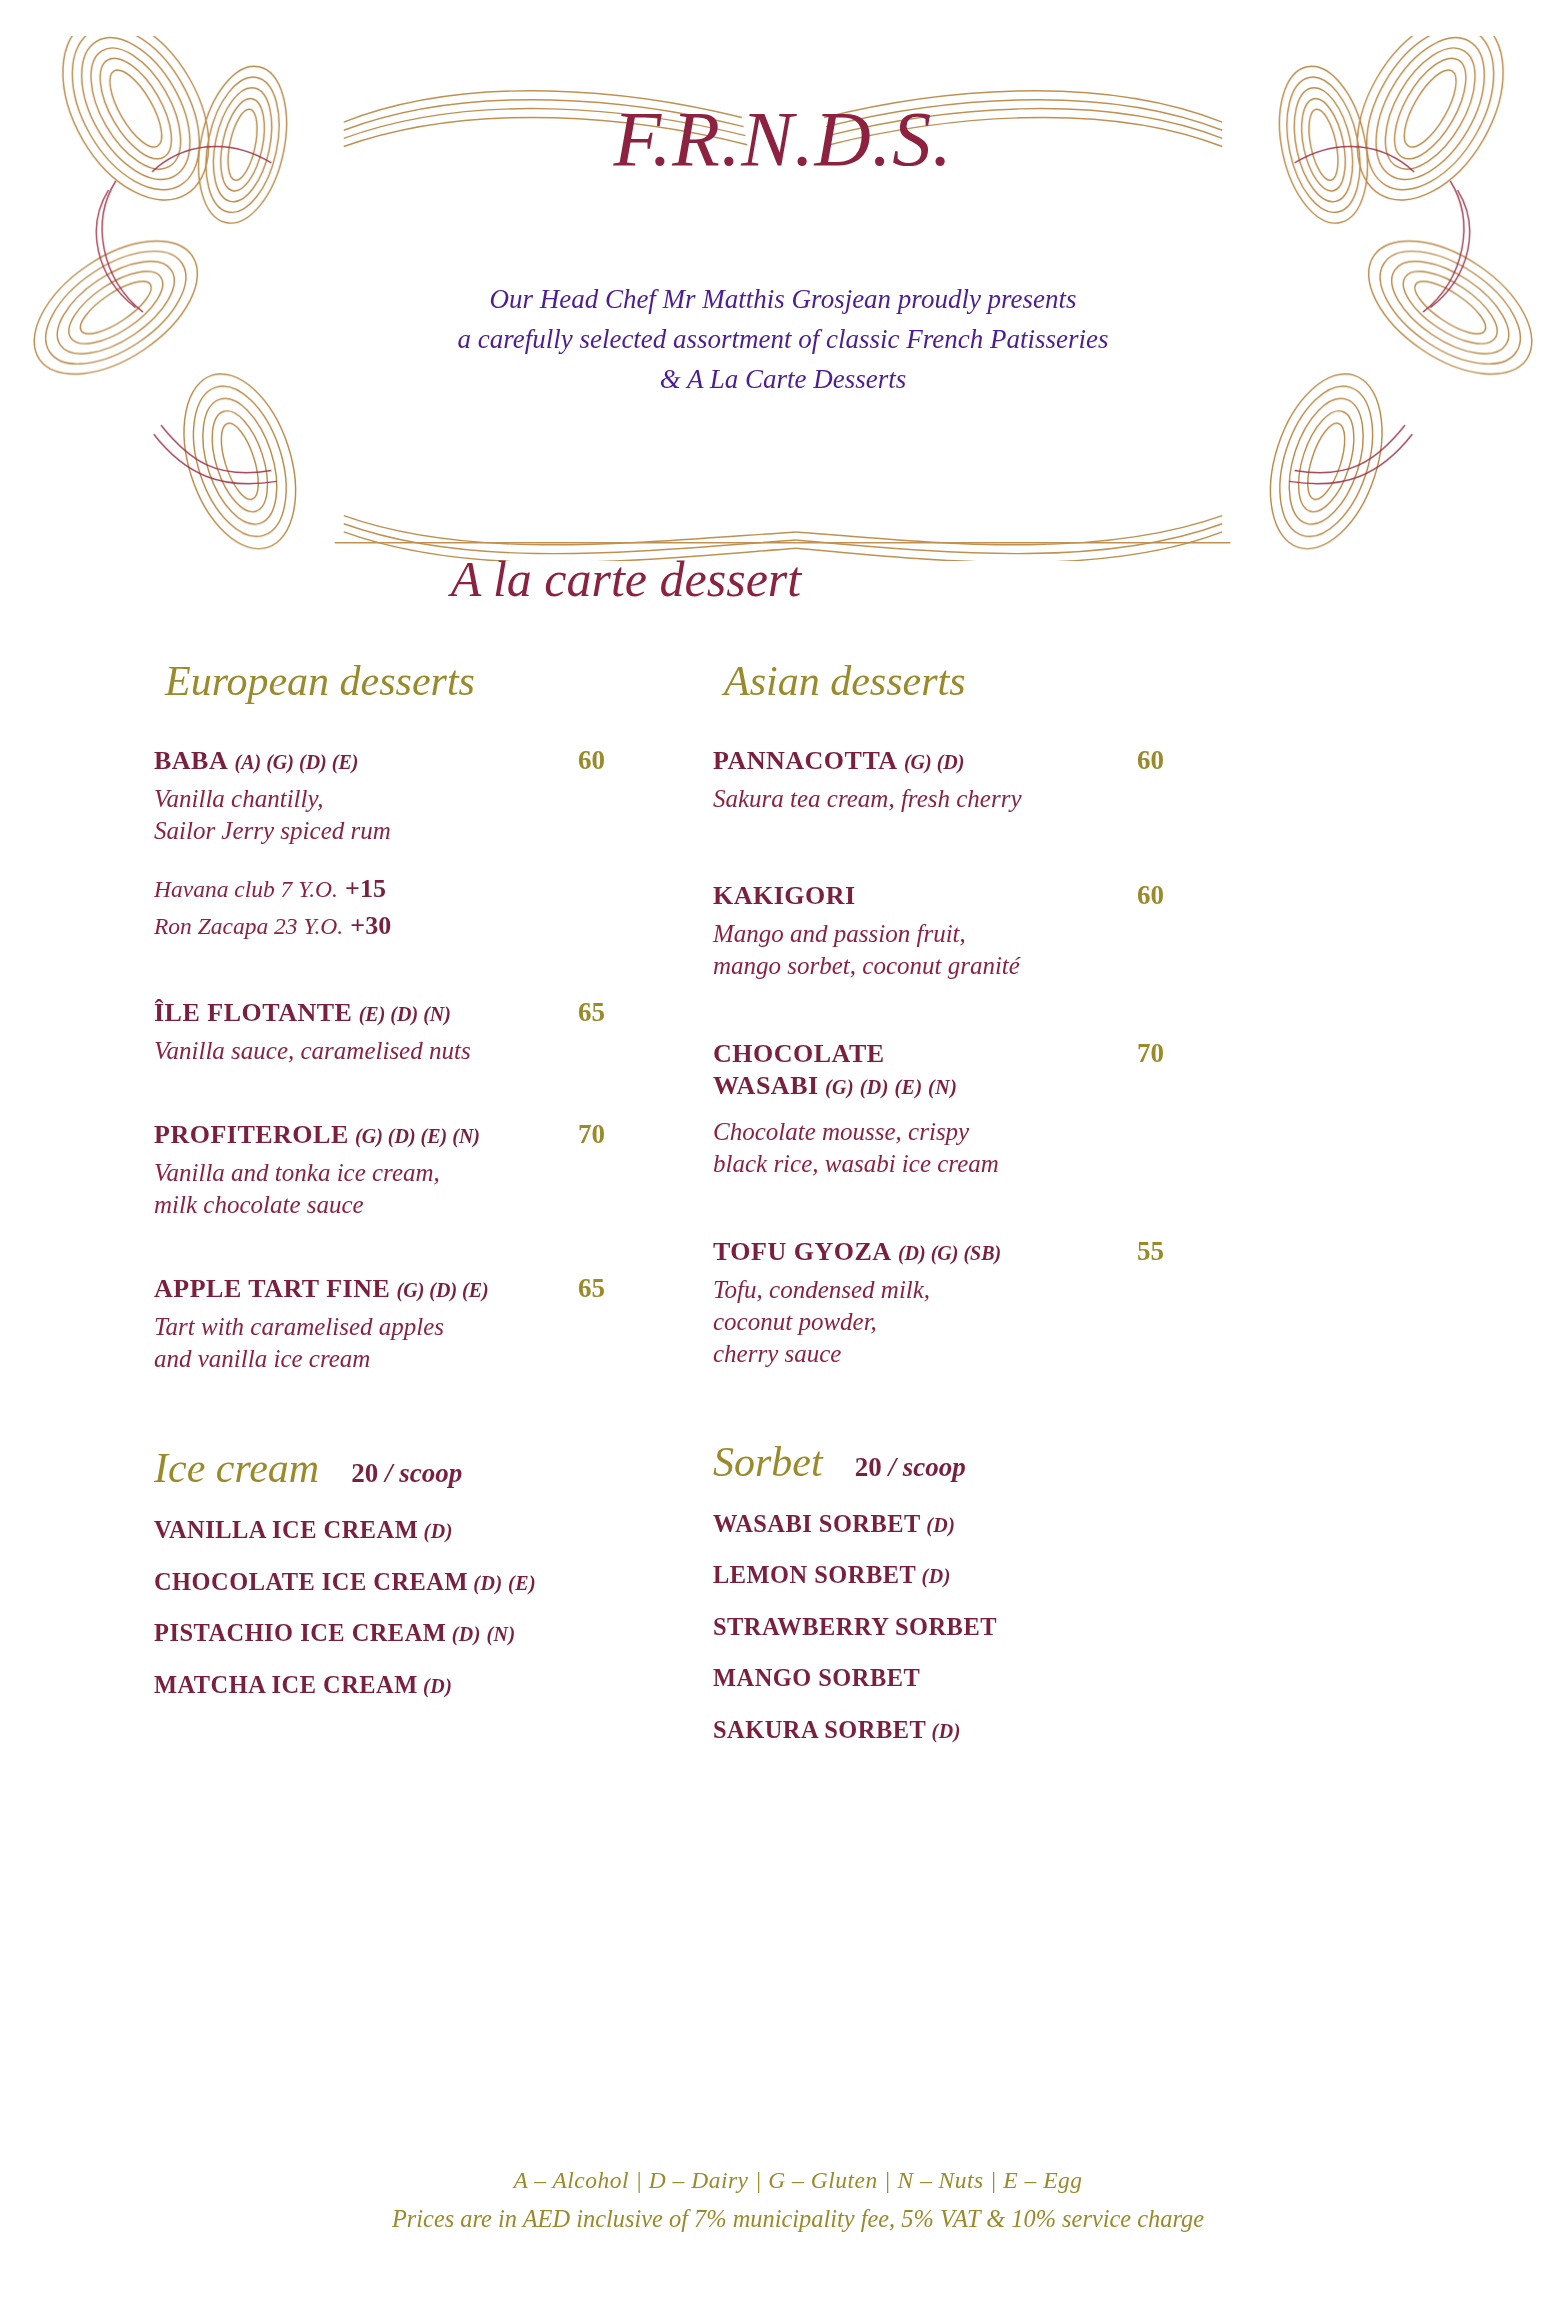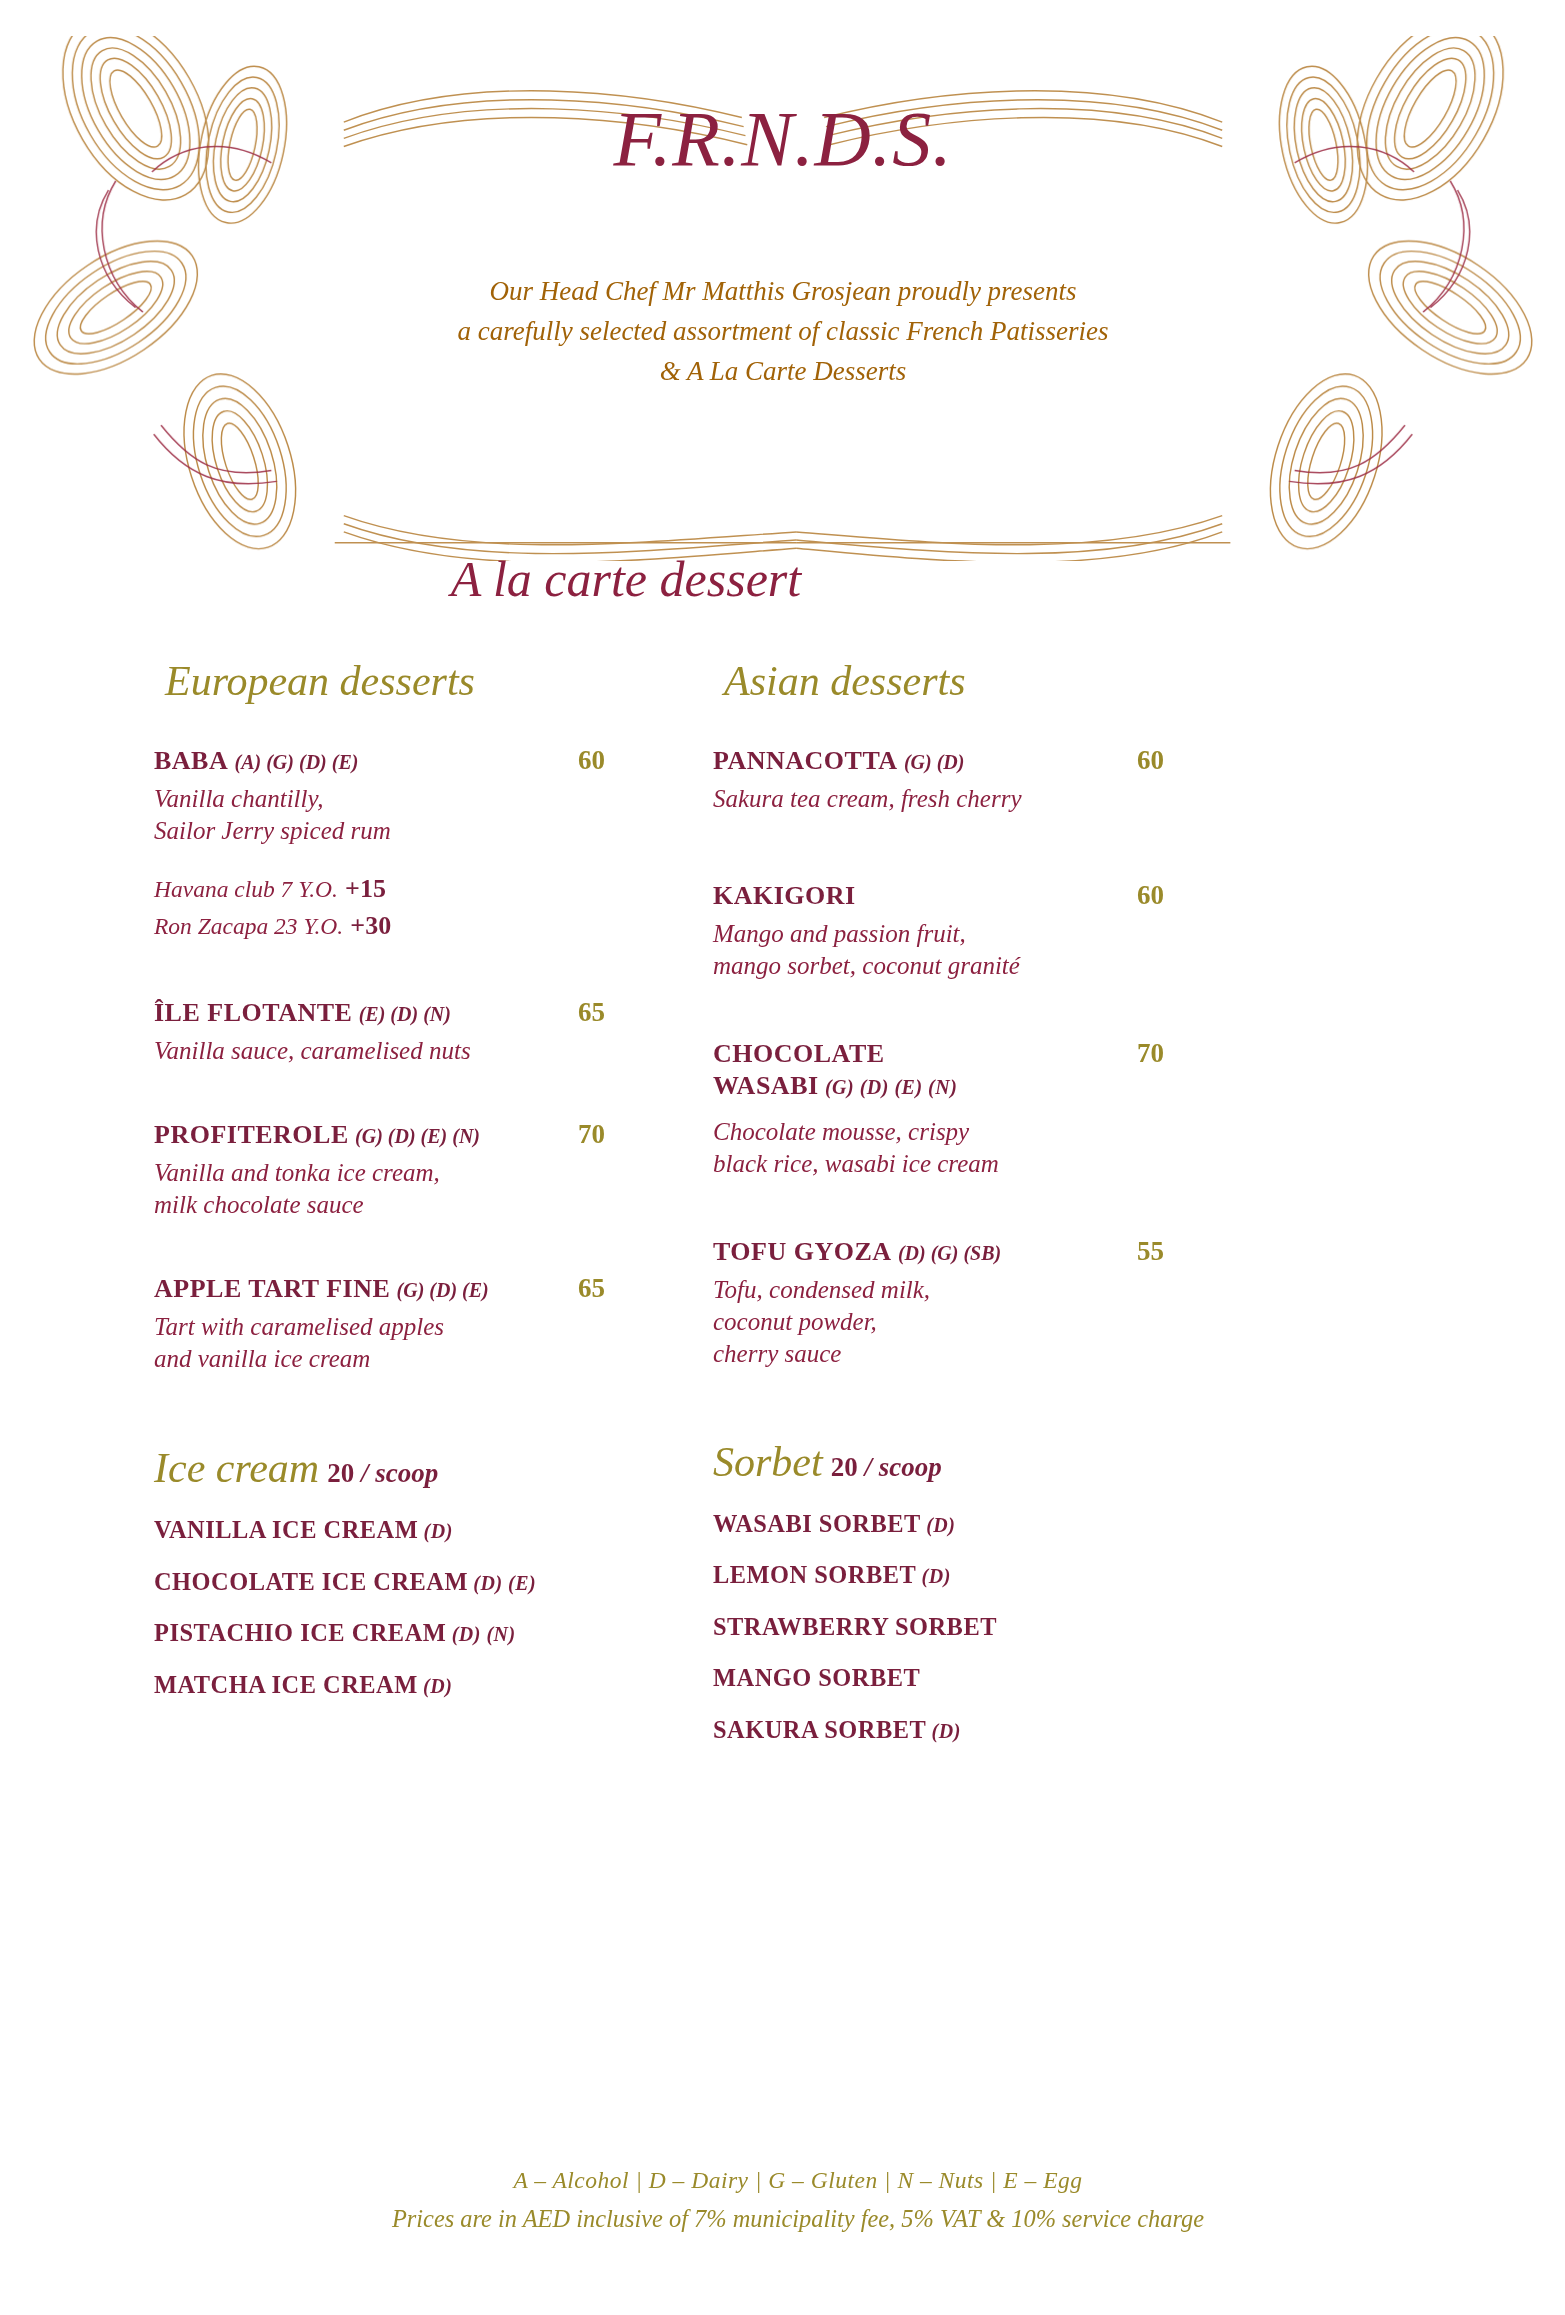--- a/index.html
+++ b/index.html
@@ -42,27 +42,27 @@
     font-size: 78px;
     font-style: italic;
     color: #8c2140;
     letter-spacing: 0.9px;
     line-height: 1;
   }
 
   .intro {
     position: absolute;
     left: 0;
-    top: 272px;
+    top: 280px;
     width: 1566px;
     text-align: center;
     font-style: italic;
     font-size: 27px;
     line-height: 1.48;
-    color: #a16207;
+    color: #4c1d95;
   }
 
   .section-title {
     position: absolute;
     left: 0;
     top: 550px;
     width: 1252px;
     text-align: center;
     font-size: 50px;
     font-style: italic;
@@ -164,21 +164,21 @@
     margin-left: 7.2px;
   }
 
   
   .sub {
     margin-top: 54px;
   }
   .sub-head {
     display: flex;
     align-items: baseline;
-    gap: 8px;
+    gap: 32px;
     margin-bottom: 27px;
   }
   .sub-head .h {
     font-size: 42px;
     font-style: italic;
     color: #9a8a2a;
     line-height: 1;
   }
   .sub-head .perprice {
     font-size: 27px;

